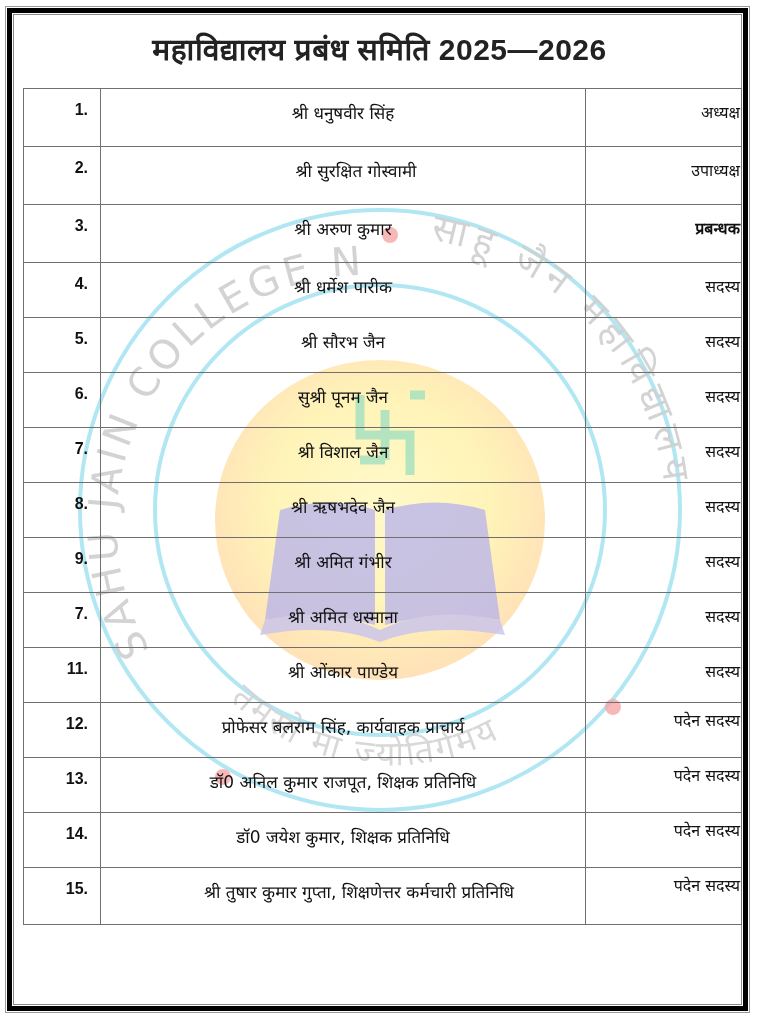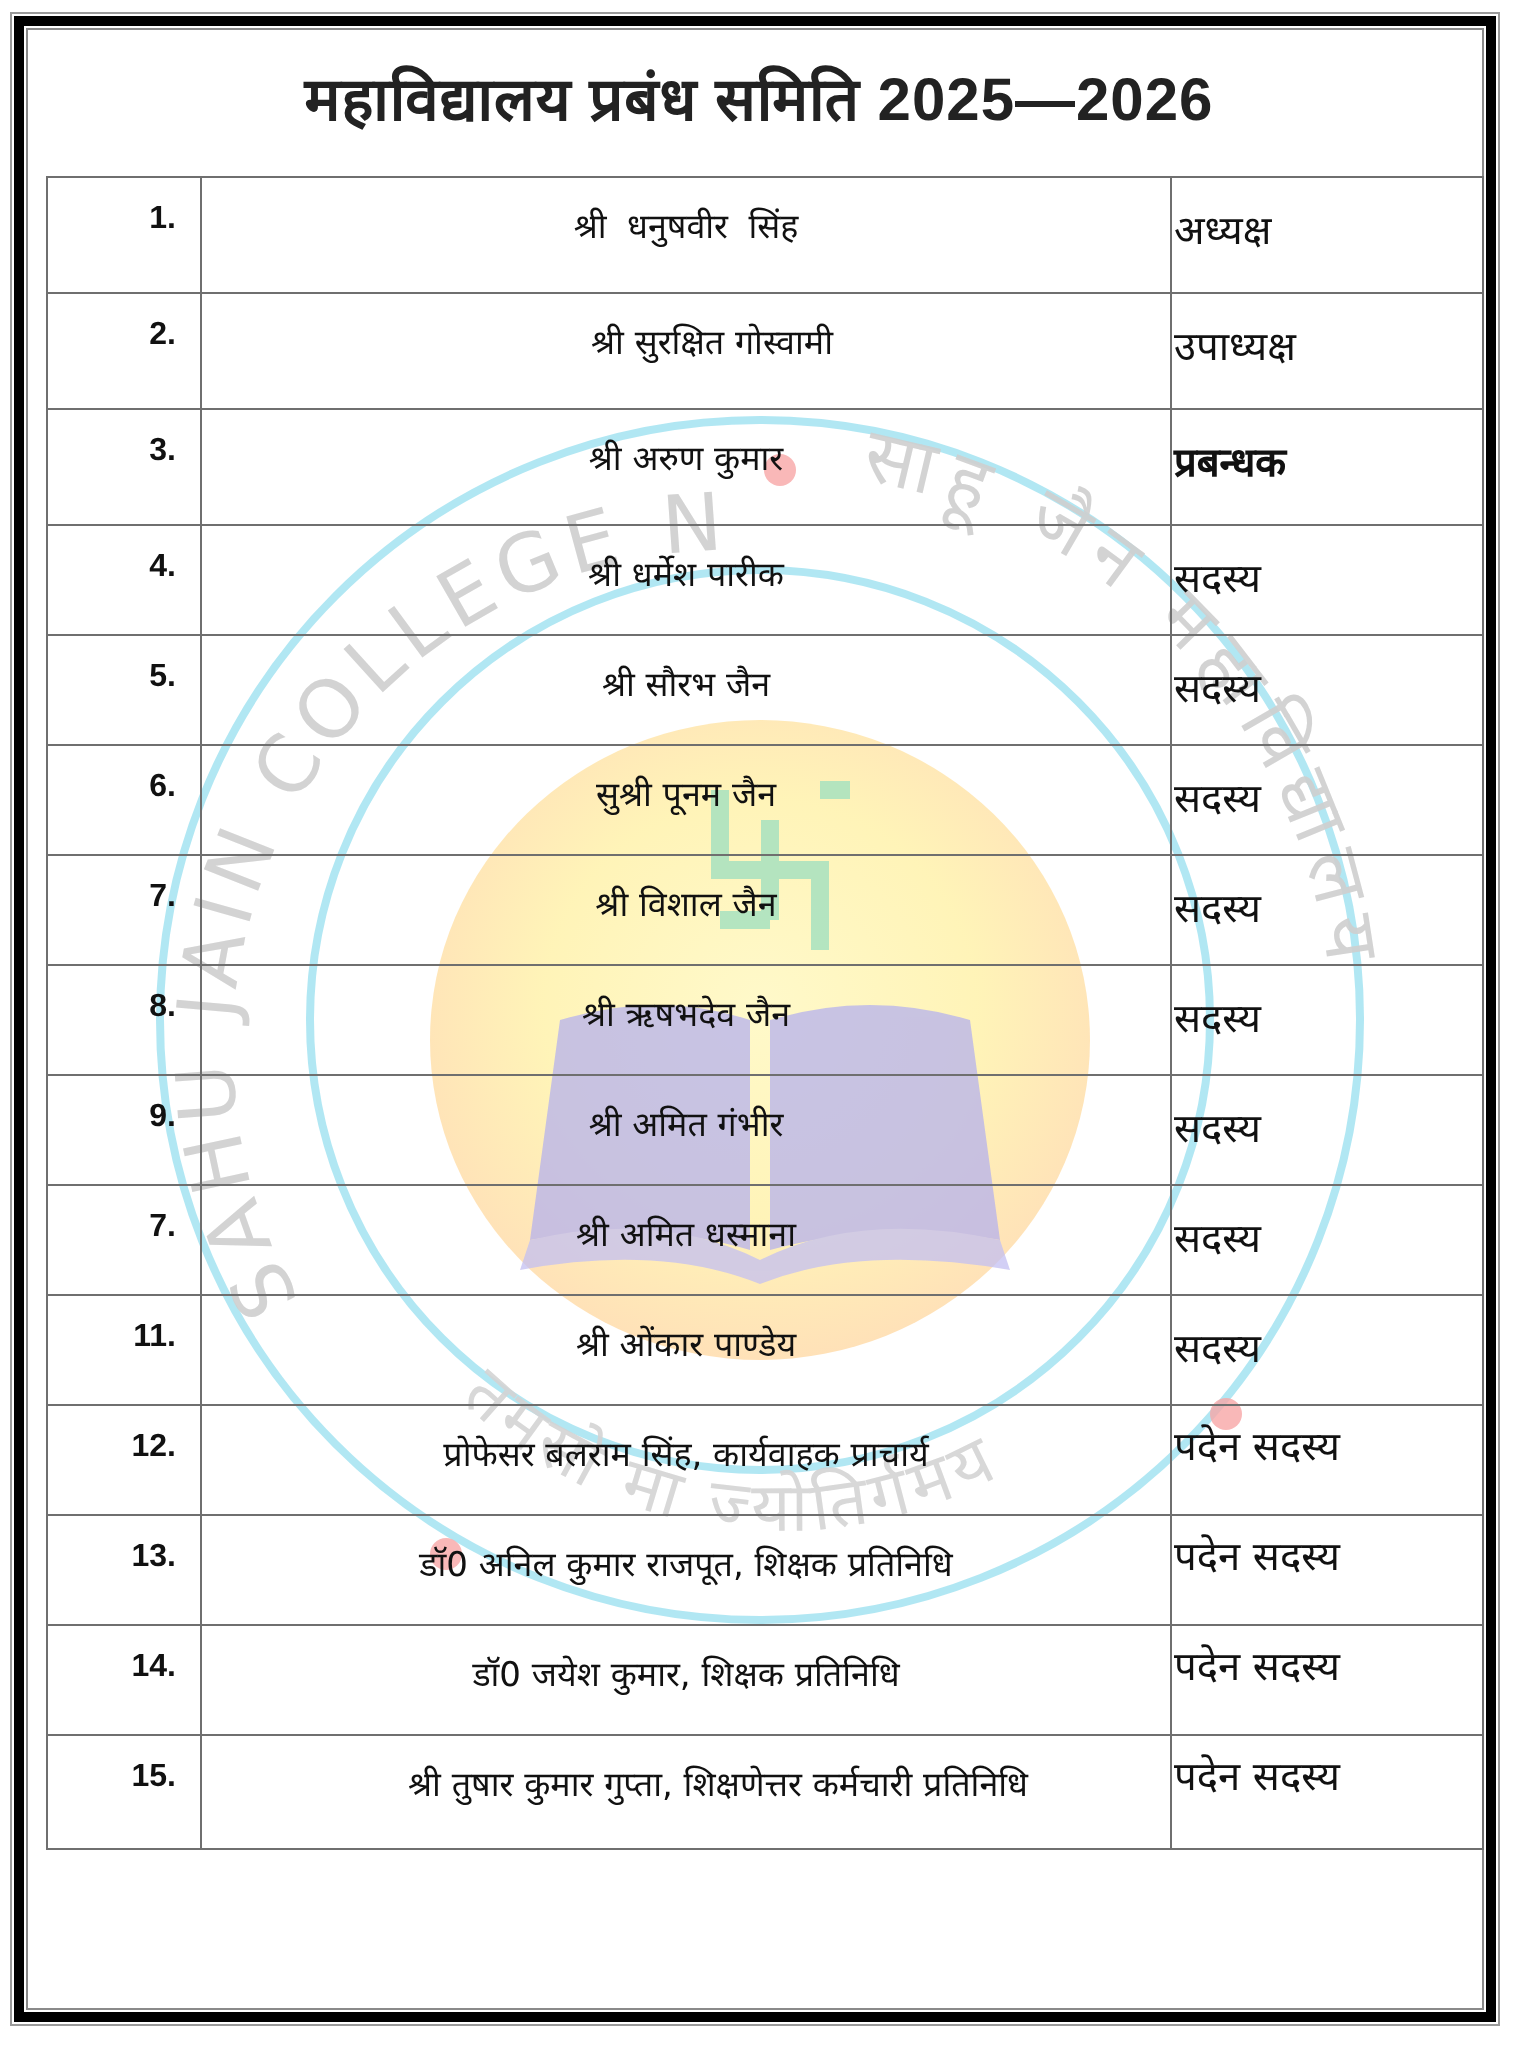--- a/index.html
+++ b/index.html
@@ -38,21 +38,21 @@
     }
     table.committee col.c-num { width: 77px; }
     table.committee col.c-name { width: 485px; }
     table.committee col.c-role { width: 156px; }
     td.num {
       text-align: right; padding-right: 12px;
       font-family: "Liberation Sans", sans-serif; font-weight: bold; font-size: 16px;
       padding-top: 15px;
     }
     td.name { text-align: center; font-size: 17px; }
-    td.role { text-align: left; font-size: 20px; }
+    td.role { text-align: right; font-size: 16px; }
     tr.ex-officio td.role { padding-top: 6px; }
   </style>
 </head>
 <body>
 
 <div class="frame-outer"></div>
 <div class="frame-black"></div>
 <div class="frame-inner"></div>
 
 <svg class="seal" viewBox="0 0 700 640" xmlns="http://www.w3.org/2000/svg">
@@ -104,21 +104,21 @@
 
 <table class="committee">
   <colgroup>
       <col class="c-num">
       <col class="c-name">
       <col class="c-role">
     </colgroup>
   <tbody id="committee-body">
   <tr>
         <td class="num" style="height: 58px;">1.</td>
-        <td class="name" style="height: 58px; font-family: Liberation Mono, monospace;">श्री धनुषवीर सिंह</td>
+        <td class="name" style="height: 58px;">श्री धनुषवीर सिंह</td>
         <td class="role" style="height: 58px;">अध्यक्ष</td>
       </tr>
       <tr>
         <td class="num" style="height: 58px;">2.</td>
         <td class="name" style="height: 58px; padding-left: 27px;">श्री सुरक्षित गोस्वामी</td>
         <td class="role" style="height: 58px; margin-top: 20px;">उपाध्यक्ष</td>
       </tr>
       <tr>
         <td class="num" style="height: 58px;">3.</td>
         <td class="name" style="height: 58px; text-align: center;">श्री अरुण कुमार</td>

